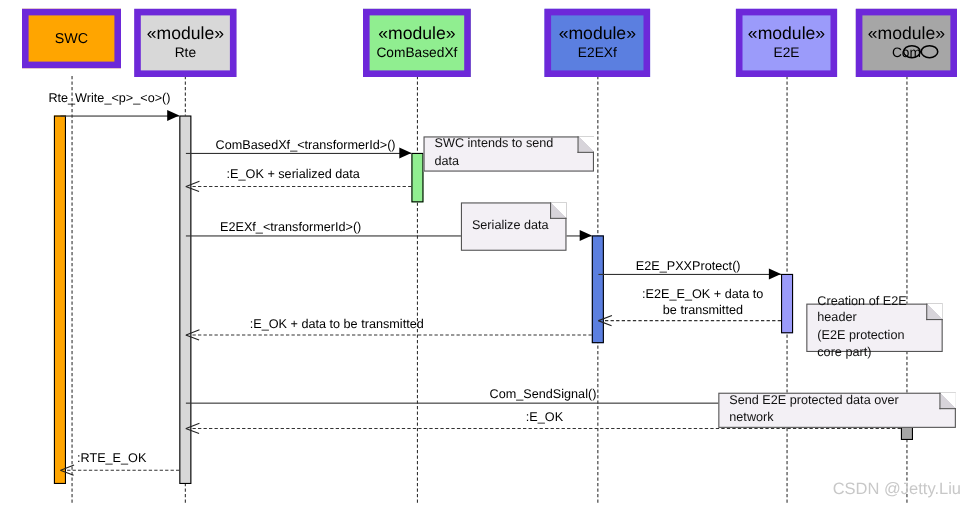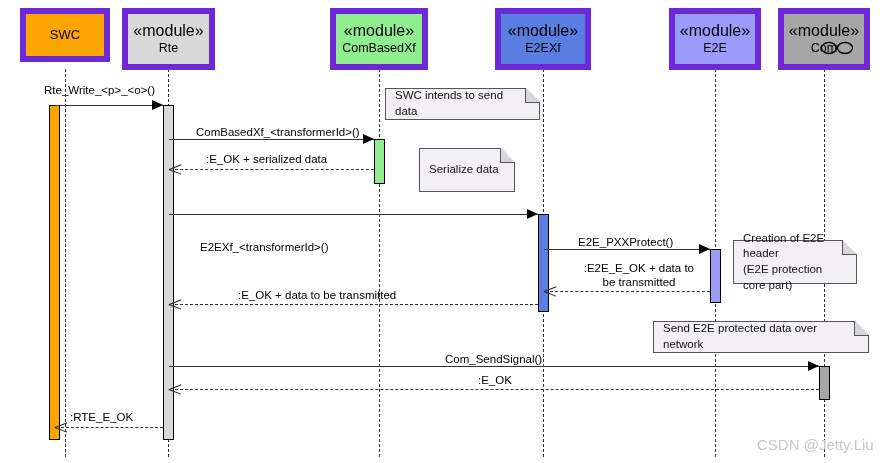--- a/index.html
+++ b/index.html
@@ -101,20 +101,21 @@
     box-sizing: border-box;
     background: #f3f0f5;
     border: 1px solid #555555;
     font-size: 11.5px;
     color: #111;
     line-height: 1.35;
     display: flex;
     align-items: center;
     padding-left: 9px;
     padding-right: 14px;
+    margin-top: 36px;
   }
   .note .fold {
     position: absolute;
     top: -1px;
     right: -1px;
     width: 14px;
     height: 14px;
     background: linear-gradient(225deg, #ffffff 50%, #d7d4da 50%);
     border-left: 1px solid #555;
     border-bottom: 1px solid #555;
@@ -193,34 +194,34 @@
   <div class="arrow-solid" style="left:152px; top:99.5px;"></div>
 
   <div class="msglabel" style="left:196px; top:125px;">ComBasedXf_&lt;transformerId&gt;()</div>
   <div class="msgline" style="left:169px; top:139px; width:205px;"></div>
   <div class="arrow-solid" style="left:363px; top:133.5px;"></div>
 
   <div class="msglabel" style="left:206px; top:152px;">:E_OK + serialized data</div>
   <div class="msgline ret" style="left:175px; top:169px; width:199px;"></div>
   <div class="arrow-open" style="left:169px; top:163px;"></div>
 
-  <div class="msglabel" style="left:200px; top:200px;margin-top:40px;">E2EXf_&lt;transformerId&gt;()</div>
+  <div class="msglabel" style="left:200px; top:200px;">E2EXf_&lt;transformerId&gt;()</div>
   <div class="msgline" style="left:169px; top:214px; width:369px;"></div>
   <div class="arrow-solid" style="left:527px; top:208.5px;"></div>
 
   <div class="msglabel" style="left:578px; top:235px;">E2E_PXXProtect()</div>
   <div class="msgline" style="left:544px; top:249px; width:166px;"></div>
   <div class="arrow-solid" style="left:699px; top:243.5px;"></div>
 
   <div class="msglabel wrap" style="left:544px; top:261px; width:150px; text-align:right;">:E2E_E_OK + data to</div>
   <div class="msglabel wrap" style="left:564px; top:275px; width:150px; text-align:center;">be transmitted</div>
   <div class="msgline ret" style="left:550px; top:291px; width:160px;"></div>
   <div class="arrow-open" style="left:544px; top:285px;"></div>
 
-  <div class="msglabel" style="left:238px; top:288px;">:E_OK + data to be transmitted</div>
+  <div class="msglabel" style="left:227px; top:288px;">:E_OK + data to be transmitted</div>
   <div class="msgline ret" style="left:175px; top:304px; width:363px;"></div>
   <div class="arrow-open" style="left:169px; top:298px;"></div>
 
   <div class="msglabel" style="left:445px; top:352px;">Com_SendSignal()</div>
   <div class="msgline" style="left:169px; top:366px; width:650px;"></div>
   <div class="arrow-solid" style="left:808px; top:360.5px;"></div>
 
   <div class="msglabel" style="left:478px; top:373px;">:E_OK</div>
   <div class="msgline ret" style="left:175px; top:389px; width:644px;"></div>
   <div class="arrow-open" style="left:169px; top:383px;"></div>

